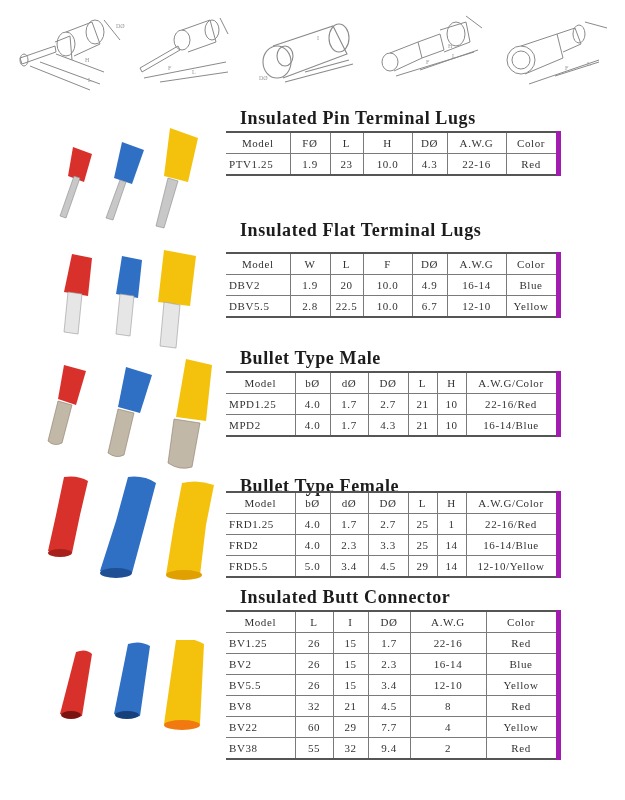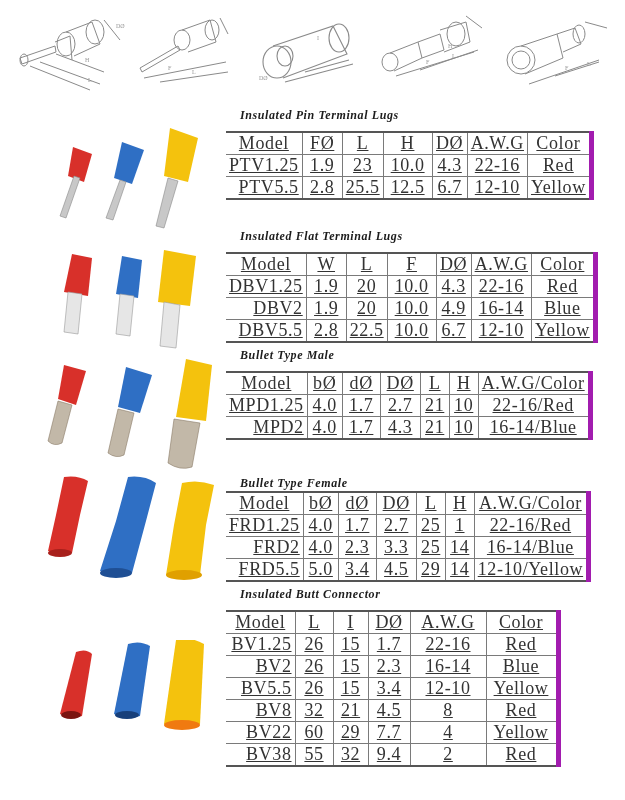--- a/index.html
+++ b/index.html
@@ -1,24 +1,24 @@
 <!DOCTYPE html>
 <html><head>
 <meta charset="utf-8">
 <style>
   html, body { margin:0; padding:0; background:#ffffff; }
   body { width:625px; height:800px; position:relative; overflow:hidden; font-family:"Liberation Serif", serif; color:#2a2a2a; }
   .diagrams { position:absolute; left:0; top:0; width:625px; height:100px; }
   .diagram { position:absolute; top:0; height:100px; }
-  .sec-title { position:absolute; left:240px; font-family:"Liberation Serif", serif; font-weight:bold; font-style:italic; font-size:12px; letter-spacing:0.6px; color:#1c1c1c; white-space:nowrap; }
-  table.spec { position:absolute; left:226px; border-collapse:collapse; font-size:18px; letter-spacing:0.6px; color:#333;text-decoration:underline; }
+  .sec-title { position:absolute; left:240px; font-family:"Liberation Serif", serif; font-weight:bold; font-size:18px; letter-spacing:0.6px; color:#1c1c1c; white-space:nowrap; }
+  table.spec { position:absolute; left:226px; border-collapse:collapse; font-size:11px; letter-spacing:0.6px; color:#333; }
   table.spec td { border:1px solid #7a7a7a; height:20px; padding:0 3px; white-space:nowrap; }
   table.spec tr.hdr td { text-align:center; }
   table.spec td.c { text-align:center; }
-  table.spec td.l { text-align:right; }
+  table.spec td.l { text-align:left; }
   table.spec { border-top:2px solid #555; border-bottom:2px solid #555; }
   table.spec td:first-child { border-left:none; }
   table.spec td:last-child { border-right:5px solid #a21caf; }
   .photo { position:absolute; }
 </style>
 </head>
 <body>
 
 <div class="diagrams">
 
@@ -187,61 +187,43 @@
   </tr>
   <tr>
     <td class="l">PTV1.25</td>
     <td class="c">1.9</td>
     <td class="c">23</td>
     <td class="c">10.0</td>
     <td class="c">4.3</td>
     <td class="c">22-16</td>
     <td class="c">Red</td>
   </tr>
-  <tr>
-    <td class="l">PTV5.5</td>
-    <td class="c">2.8</td>
-    <td class="c">25.5</td>
-    <td class="c">12.5</td>
-    <td class="c">6.7</td>
-    <td class="c">12-10</td>
-    <td class="c">Yellow</td>
-  </tr>
 </tbody>
   </table>
 
-<div class="sec-title" style="top:229px">Insulated Flat Terminal Lugs</div>
+<div class="sec-title" style="top:220px">Insulated Flat Terminal Lugs</div>
 <table class="spec" style="top:252px">
   <colgroup>
       <col style="width:64px">
       <col style="width:40px">
       <col style="width:33px">
       <col style="width:49px">
       <col style="width:35px">
       <col style="width:59px">
       <col style="width:52px">
     </colgroup>
   <tbody>
       <tr class="hdr">
     <td>Model</td>
     <td>W</td>
     <td>L</td>
     <td>F</td>
     <td>DØ</td>
     <td>A.W.G</td>
     <td>Color</td>
-  </tr>
-  <tr>
-    <td class="l">DBV1.25</td>
-    <td class="c">1.9</td>
-    <td class="c">20</td>
-    <td class="c">10.0</td>
-    <td class="c">4.3</td>
-    <td class="c">22-16</td>
-    <td class="c">Red</td>
   </tr>
   <tr>
     <td class="l">DBV2</td>
     <td class="c">1.9</td>
     <td class="c">20</td>
     <td class="c">10.0</td>
     <td class="c">4.9</td>
     <td class="c">16-14</td>
     <td class="c">Blue</td>
   </tr>

